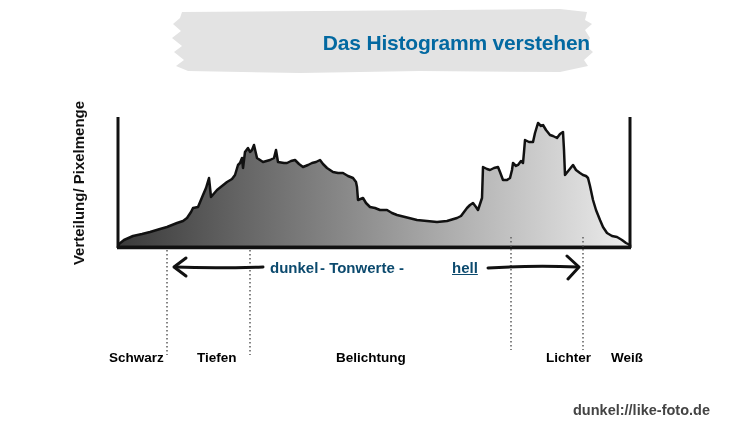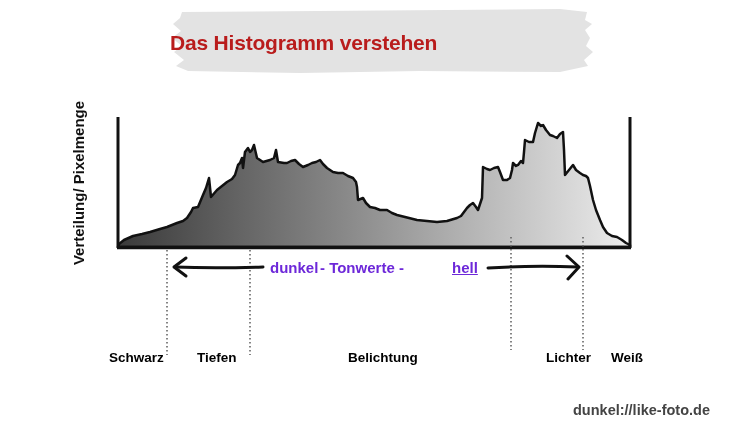--- a/index.html
+++ b/index.html
@@ -1,24 +1,24 @@
 <!DOCTYPE html>
 <html><head>
 <meta charset="utf-8">
 <style>
   html, body { margin: 0; padding: 0; background: #ffffff; }
   body { width: 750px; height: 422px; position: relative; overflow: hidden;
          font-family: "Liberation Sans", "DejaVu Sans", sans-serif; color: #111; }
   .title-bg { position: absolute; left: 0; top: 0; }
-  .title { position: absolute; left: 170px; top: 31px; width: 420px; text-align: left;
-           font-size: 21px; font-weight: bold; color: #b91c1c; letter-spacing: -0.2px; }
+  .title { position: absolute; left: 170px; top: 31px; width: 420px; text-align: right;
+           font-size: 21px; font-weight: bold; color: #0369a1; letter-spacing: -0.2px; }
   .ylabel { position: absolute; left: 78px; top: 183px; transform: translate(-50%,-50%) rotate(-90deg);
             white-space: nowrap; font-size: 15px; font-weight: bold; color: #111; }
   .chart { position: absolute; left: 0; top: 0; }
-  .tone { position: absolute; top: 259px; font-size: 15px; font-weight: bold; color: #6d28d9; white-space: nowrap; }
+  .tone { position: absolute; top: 259px; font-size: 15px; font-weight: bold; color: #0c4a6e; white-space: nowrap; }
   .zone { position: absolute; top: 350px; font-size: 13.5px; font-weight: bold; color: #000000; white-space: nowrap; }
   .url { position: absolute; left: 573px; top: 402px; font-size: 14.5px; font-weight: bold; color: #444; }
 </style>
 </head>
 <body>
 
 <svg class="title-bg" width="750" height="80" viewBox="0 0 750 80">
   <path d="M182 12 L560 9 L587 12 L585 20 L592 24 L585 30 L590 38 L586 46 L593 52 L584 60 L588 66 L560 72 L420 71 L300 73 L188 71 L176 66 L184 60 L174 52 L182 46 L172 38 L181 31 L173 24 L180 18 Z" fill="#e3e3e3" stroke="none"></path>
 </svg>
 <div class="title">Das Histogramm verstehen</div>
@@ -56,17 +56,17 @@
     <path d="M567 256 L579 267 L568 279"></path>
   </g>
 </svg>
 
 <div class="tone" style="left:270px;">dunkel</div>
 <div class="tone" style="left:320px;">- Tonwerte -</div>
 <div class="tone" style="left:452px;text-decoration:underline;">hell</div>
 
 <div class="zone" style="left:109px;">Schwarz</div>
 <div class="zone" style="left:197px;">Tiefen</div>
-<div class="zone" style="left:348px;">Belichtung</div>
+<div class="zone" style="left:336px;">Belichtung</div>
 <div class="zone" style="left:522px;margin-left:24px;">Lichter</div>
 <div class="zone" style="left:611px;">Weiß</div>
 
 <div class="url">dunkel://like-foto.de</div>
 
 </body></html>

